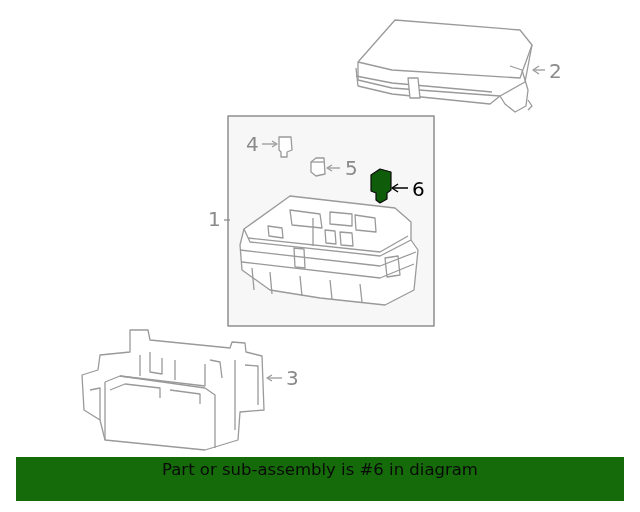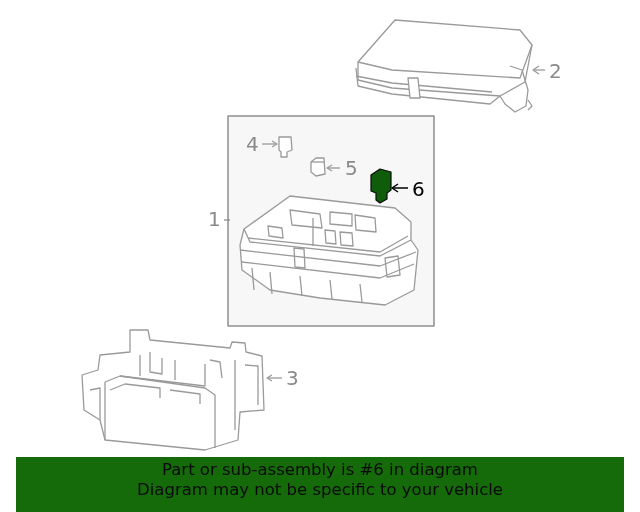--- a/index.html
+++ b/index.html
@@ -1,20 +1,20 @@
 <!DOCTYPE html>
 <html><head>
 <meta charset="utf-8">
 <style>
   html, body { margin:0; padding:0; background:#ffffff; }
   body { width:640px; height:512px; position:relative; overflow:hidden; font-family:"DejaVu Sans", sans-serif; }
   svg.diagram { position:absolute; left:0; top:0; }
   .lbl { position:absolute; font-size:20px; color:#8a8a8a; line-height:1; }
   .lbl.active { color:#000000; }
-  .banner { position:absolute; left:16px; top:457px; width:608px; height:55px; background:#156b0a; color:#0a0a0a; text-align:center; font-size:16.5px; line-height:20px; padding-top:3px; box-sizing:border-box; }
+  .banner { position:absolute; left:16px; top:457px; width:608px; height:44px; background:#156b0a; color:#0a0a0a; text-align:center; font-size:16.5px; line-height:20px; padding-top:3px; box-sizing:border-box; }
 </style>
 </head>
 <body>
 
 <svg class="diagram" width="640" height="512" viewBox="0 0 640 512" fill="none" stroke="#9a9a9a" stroke-width="1.3" stroke-linejoin="round">
 
   <g>
     <path d="M358 62 L395 20 L520 30 L532 45 L525 82 L500 96 L392 88 L358 80 Z" fill="#fff"></path>
     <path d="M358 62 L392 70 L520 78 L532 45"></path>
     <path d="M356 68 L358 86 L392 94 L490 104 L500 96"></path>
@@ -84,14 +84,13 @@
 
 <span class="lbl" style="left:208px;top:209px;">1</span>
 <span class="lbl" style="left:549px;top:61px;">2</span>
 <span class="lbl" style="left:286px;top:368px;">3</span>
 <span class="lbl" style="left:246px;top:134px;">4</span>
 <span class="lbl" style="left:345px;top:158px;">5</span>
 <span class="lbl active" style="left:412px;top:179px;">6</span>
 
 <div class="banner">
   <div>Part or sub-assembly is #6 in diagram</div>
-  <div>Diagram may not be specific to your vehicle</div>
 </div>
 
 </body></html>

